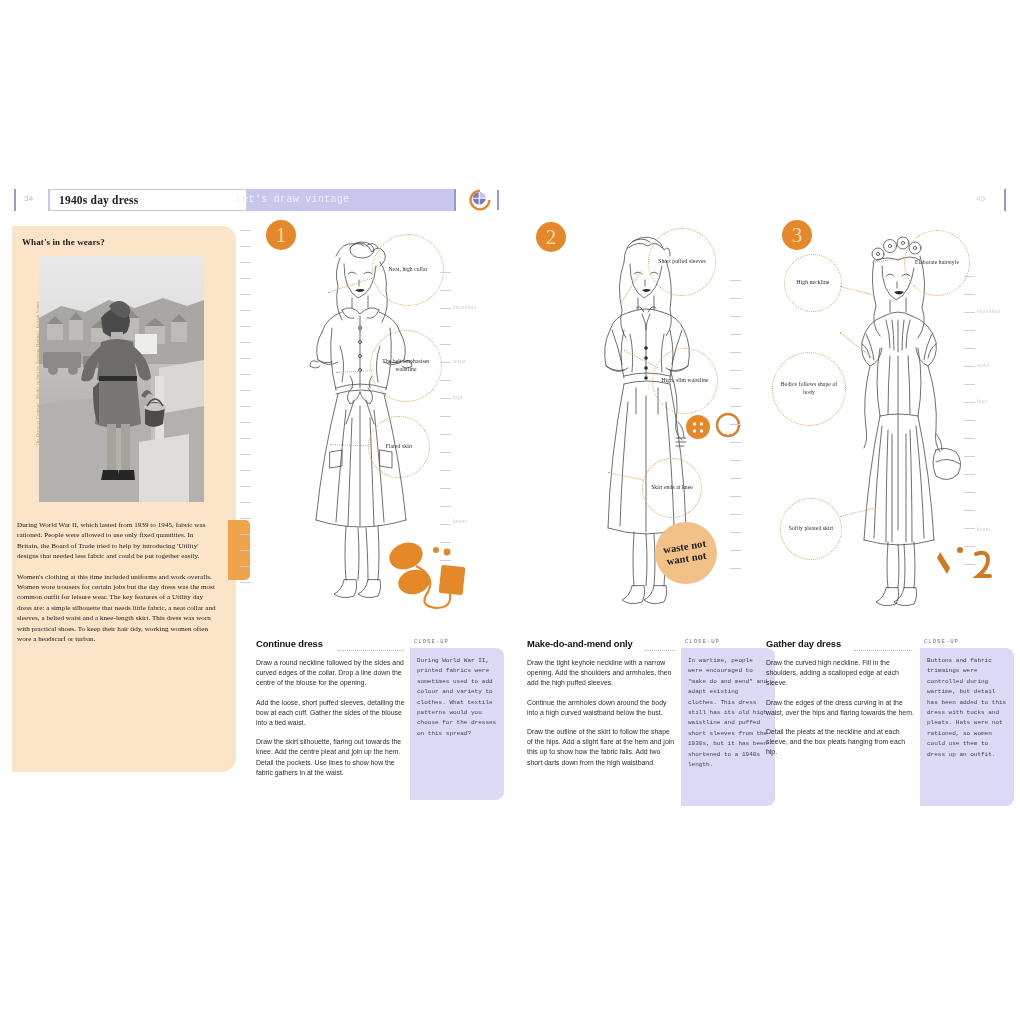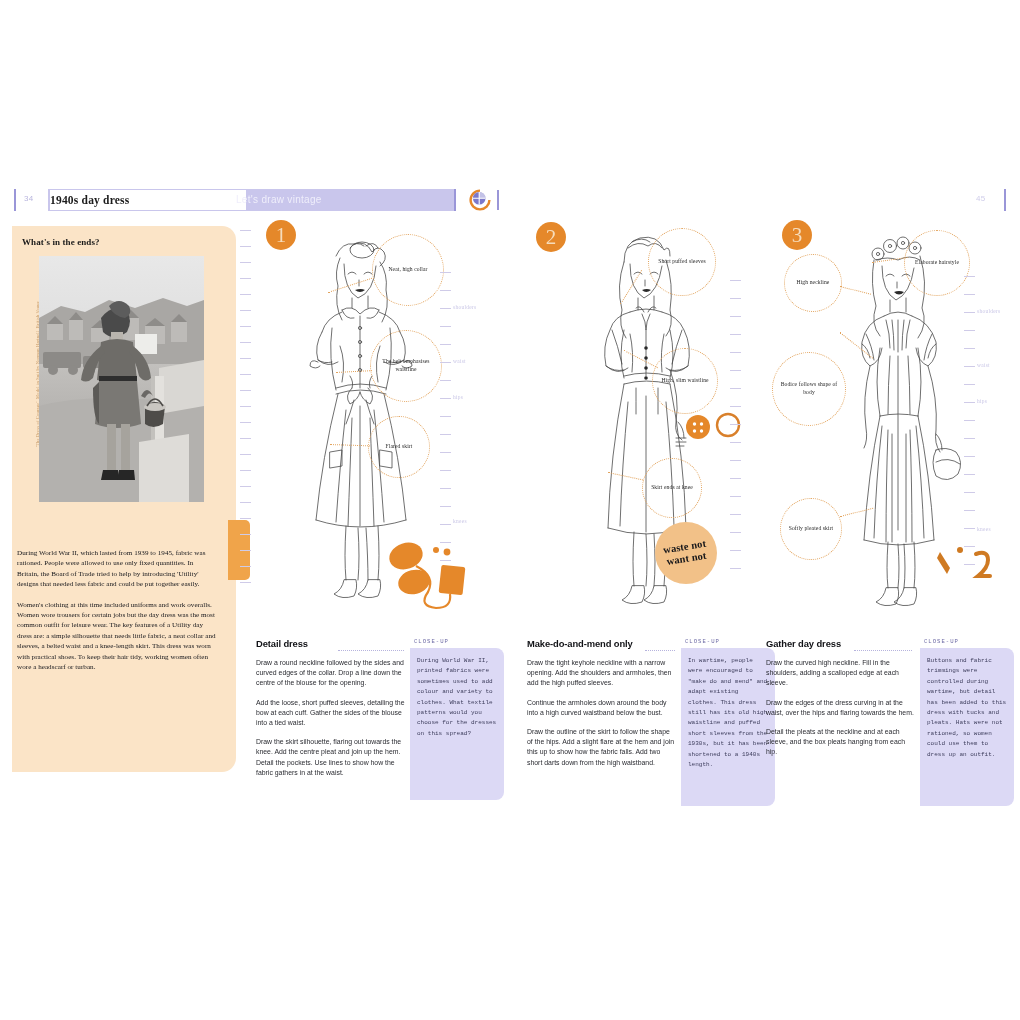--- a/index.html
+++ b/index.html
@@ -46,25 +46,26 @@
     position: absolute; left: 2px; top: 1px;
     width: 196px; height: 20px;
     background: #ffffff;
     display: flex; align-items: center;
   }
   .hdr-title {
     font-family: "Liberation Serif", serif;
     font-weight: bold;
     font-size: 11.5px;
     color: #1b1b1b;
+    padding-left: 9px;
     letter-spacing: .2px;
   }
   .hdr-sub {
     position: absolute; left: 222px; top: 5px;
-    font-family: Liberation Sans, sans-serif;
+    font-family: Liberation Mono, monospace;
     font-size: 10px;
     color: #efeefb;
     letter-spacing: .3px;
   }
   .hdr-mid-rule { position:absolute; left: 440px; top:0; width:2px; height:22px; background:#9a96d8; }
   .logo {
     position: absolute; left: 455px; top: 0px;
     width: 22px; height: 22px;
   }
   .hdr-mid-rule2 { position:absolute; left: 483px; top:1px; width:1.5px; height:20px; background:#9a96d8; }
@@ -105,21 +106,20 @@
   }
   .photo svg { display:block; }
   .body-copy {
     position: absolute; left: 17px; top: 520px;
     width: 200px;
     font-family: "Liberation Serif", serif;
     font-size: 7.1px;
     line-height: 10.4px;
     color: #16171c;
     letter-spacing: .04px;
-    margin-top: 28px;
   }
   .body-copy p { margin-bottom: 10px; }
 
   
   .side-tab {
     position: absolute; left: 228px; top: 520px;
     width: 22px; height: 60px;
     background: #f0a44a;
     border-radius: 0 5px 5px 0;
   }
@@ -280,21 +280,21 @@
         <path d="M10.2 2.9 L10.2 15.5 M3.9 9.2 L16.5 9.2" stroke="#ffffff" stroke-width="1.1"></path>
         <path d="M10.2 2.9 A6.3 6.3 0 0 1 16.5 9.2 L10.2 9.2 Z" fill="#ffffff" opacity=".55"></path>
       </svg>
     </div>
     <div class="hdr-mid-rule2"></div>
     <div class="page-num-right">45</div>
     <div class="hdr-rule-r"></div>
   </div>
 
   <div class="cream-panel">
-    <div class="panel-title">What's in the ends?</div>
+    <div class="panel-title">What's in the wears?</div>
     <div class="photo-credit">'The Dress of Courage', Model in Suit by Norman Hartnell, British Vogue, 1942</div>
   </div>
 
   <div class="photo">
     <svg width="165" height="246" viewBox="0 0 165 246">
       <defs>
         <linearGradient id="sky" x1="0" y1="0" x2="0" y2="1">
           <stop offset="0" stop-color="#e8e8e8"></stop>
             <stop offset="1" stop-color="#cbcbcb"></stop>
         </linearGradient>
@@ -790,21 +790,21 @@
     <div class="deco" style="left:162px; top:322px;">
       <svg width="70" height="50" viewBox="0 0 70 50">
         <path d="M10 10 L20 26 L17 32 L7 16 Z" fill="#cf7a22"></path>
         <circle cx="30" cy="8" r="3" fill="#cf7a22"></circle>
         <path d="M46 12 Q58 8 58 18 Q58 26 48 34 L60 34" fill="none" stroke="#cf7a22" stroke-width="4" stroke-linecap="round"></path>
       </svg>
     </div>
   </div>
 
   <div class="instr i1">
-    <h3>Detail dress</h3>
+    <h3>Continue dress</h3>
     <div class="dotleader" style="left:82px; top:12px; width:66px;"></div>
     <div class="steps">
       <p>Draw a round neckline followed by the sides and curved edges of the collar. Drop a line down the centre of the blouse for the opening.</p>
       <p>Add the loose, short puffed sleeves, detailing the bow at each cuff. Gather the sides of the blouse into a tied waist.</p>
       <p>Draw the skirt silhouette, flaring out towards the knee. Add the centre pleat and join up the hem. Detail the pockets. Use lines to show how the fabric gathers in at the waist.</p>
     </div>
     <div class="closeup">
       <div class="closeup-label">CLOSE-UP</div>
       <div class="closeup-box tall1">During World War II, printed fabrics were sometimes used to add colour and variety to clothes. What textile patterns would you choose for the dresses on this spread?</div>
     </div>

